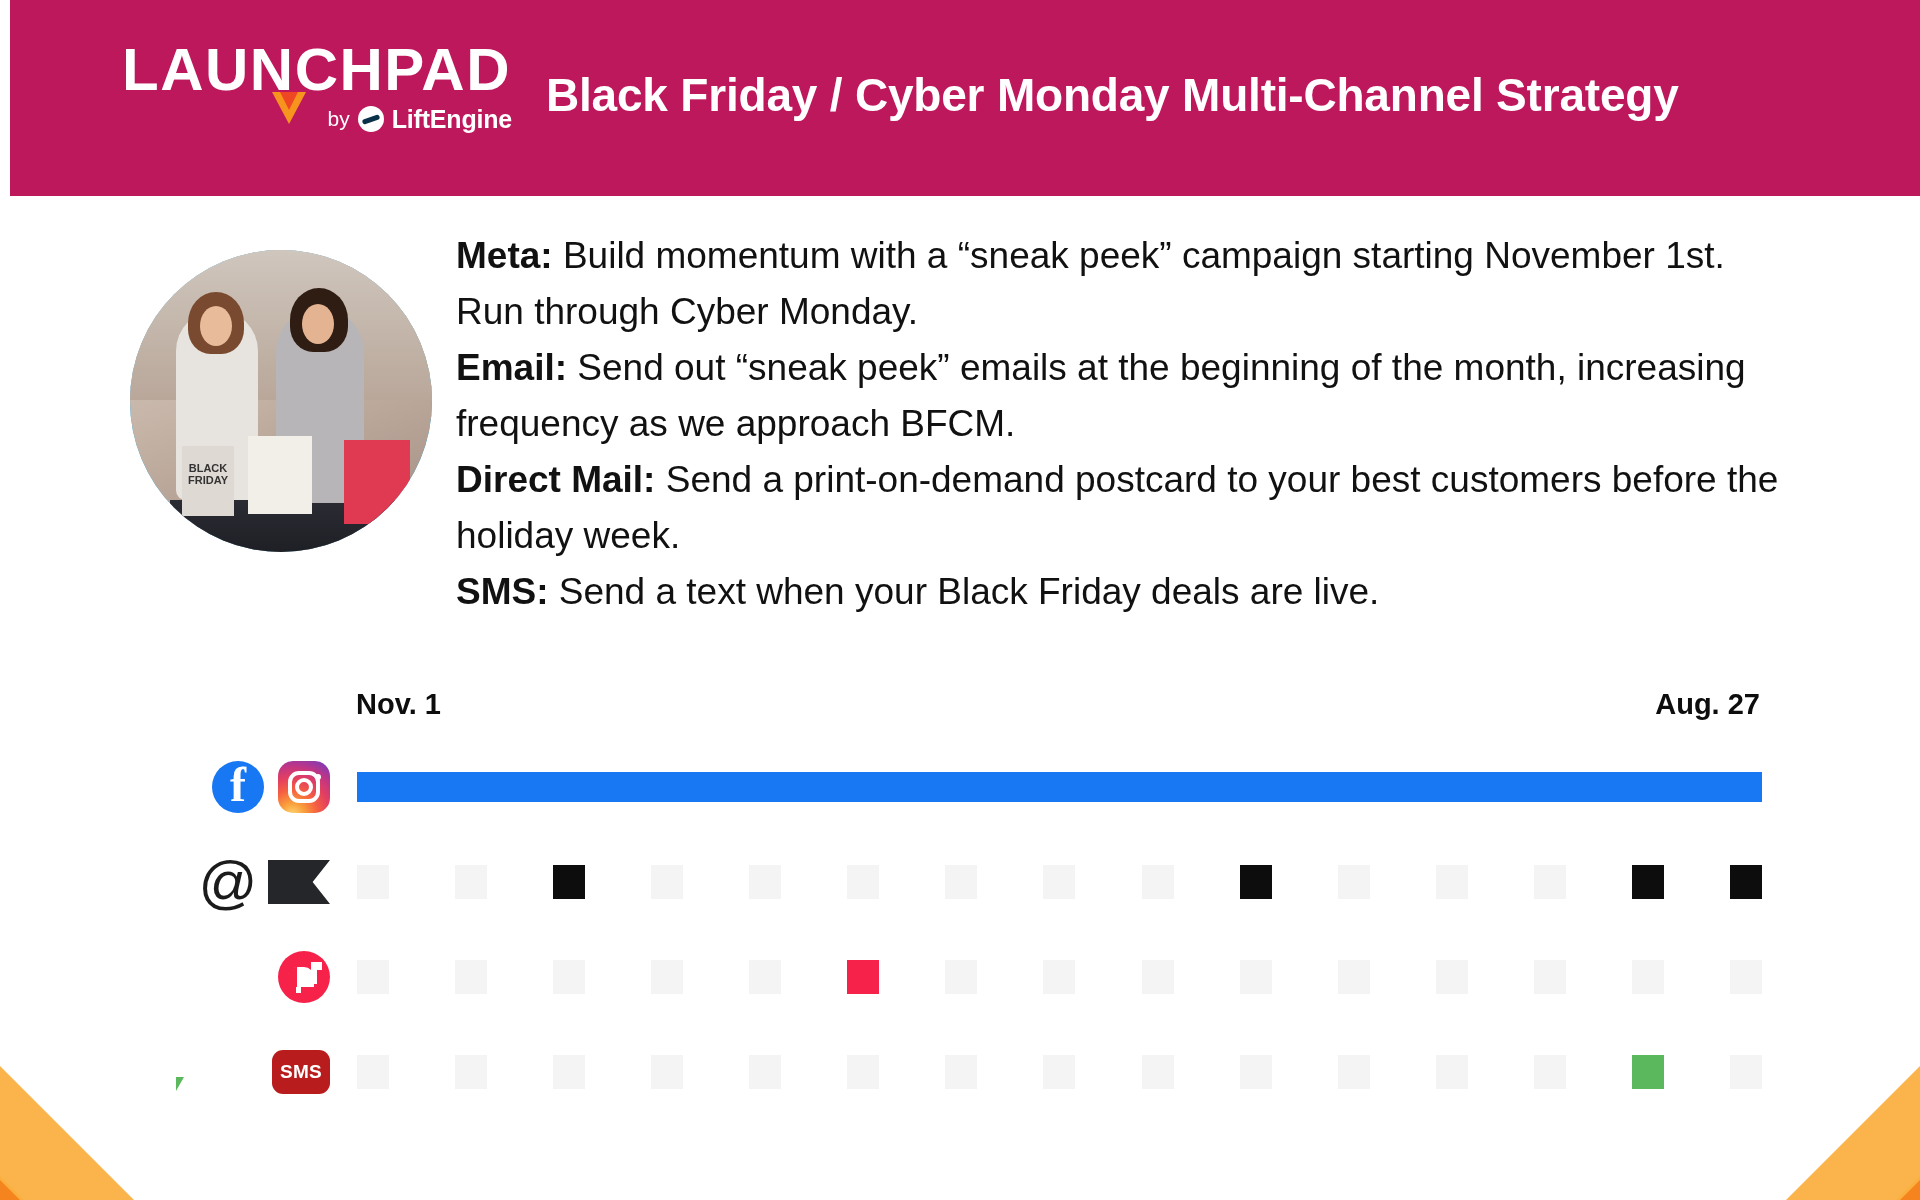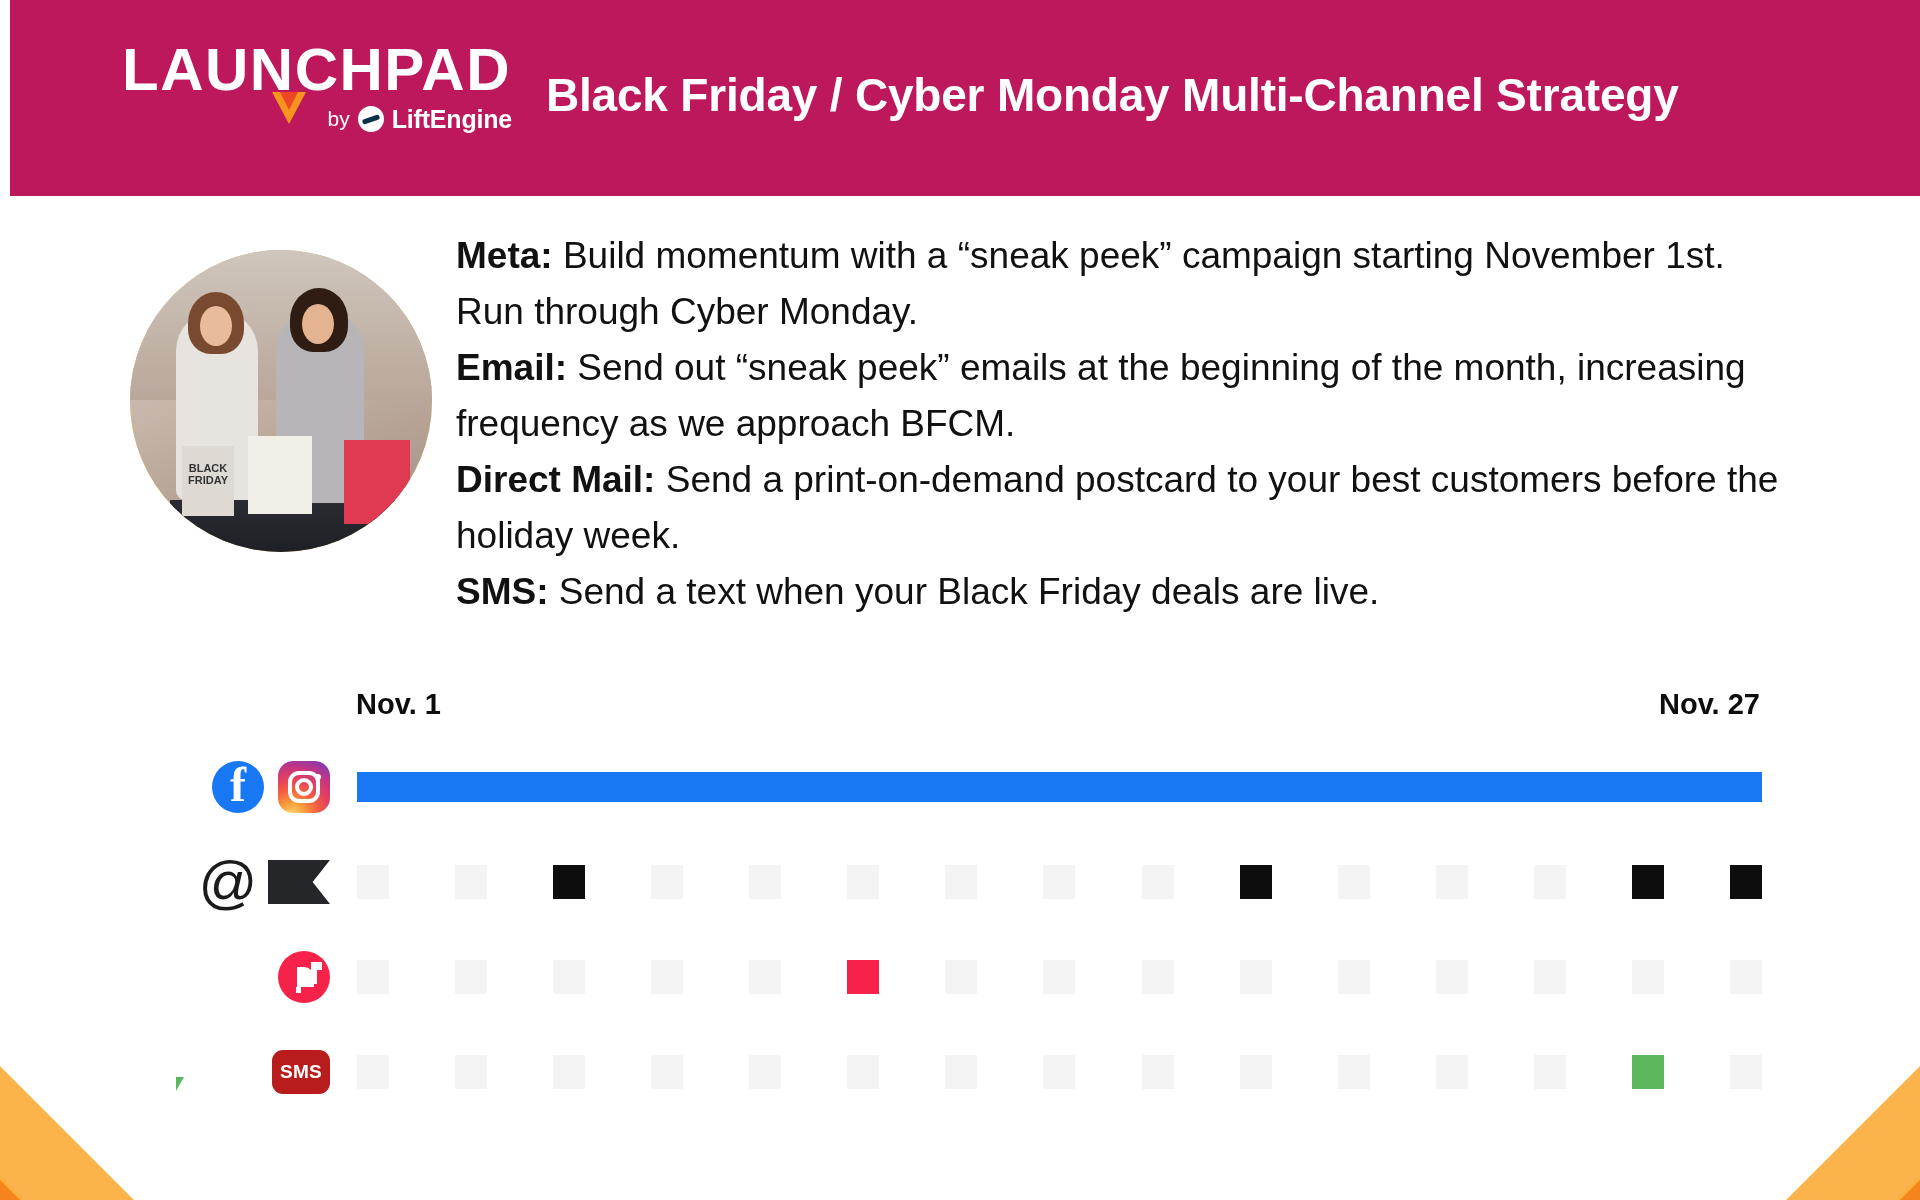--- a/index.html
+++ b/index.html
@@ -62,21 +62,21 @@
   .band.b1{background:#FDBE4E;left:-250px;top:56px;transform:rotate(45deg);}
   .band.b2{background:#F7951E;left:-250px;top:170px;transform:rotate(45deg);}
   .band.b3{background:#E8512A;left:-250px;top:284px;transform:rotate(45deg);}
   .band2{position:absolute;width:620px;height:124px;transform-origin:0 0;}
   .band2.c1{background:#FBAE3C;left:-140px;top:56px;transform:rotate(45deg);opacity:.92;}
   .band2.c2{background:#F5801B;left:-140px;top:170px;transform:rotate(45deg);opacity:.92;}
 
   
   .photo{
     position:absolute;left:130px;top:250px;width:302px;height:302px;
-    border-radius:50%;overflow:hidden;background:#fde047;
+    border-radius:50%;overflow:hidden;background:#0ea5e9;
   }
   .ph-bg{position:absolute;inset:0;
     background:linear-gradient(160deg,#d8cfc6 0%,#c5b3a6 45%,#9f8a7e 100%);}
   .ph-blur{position:absolute;left:0;top:0;width:302px;height:150px;
     background:linear-gradient(180deg,#cfc6bd,#b9a79a);}
   .ph-p1{position:absolute;left:46px;top:60px;width:82px;height:190px;
     background:#e7e3df;border-radius:42px 42px 10px 10px;}
   .ph-p1h{position:absolute;left:58px;top:42px;width:56px;height:62px;
     background:#7a4a30;border-radius:50% 50% 40% 40%;}
   .ph-p1f{position:absolute;left:70px;top:56px;width:32px;height:40px;
@@ -200,21 +200,21 @@
     <div class="ph-bagt"></div>
     <div class="ph-txt">BLACK FRIDAY</div>
     <div class="ph-bagw"></div>
       <div class="ph-bagr"></div>
   </div>
 
   <div class="body-copy"><b>Meta:</b> Build momentum with a “sneak peek” campaign starting November 1st. Run through Cyber Monday.<br><b>Email:</b>  Send out “sneak peek” emails at the beginning of the month, increasing frequency as we approach BFCM.<br><b>Direct Mail:</b> Send a print-on-demand postcard to your best customers before the holiday week.<br><b>SMS:</b> Send a text when your Black Friday deals are live.<br></div>
 
   <div class="timeline">
     <div class="tl-date start">Nov. 1</div>
-    <div class="tl-date end">Nov. 27</div>
+    <div class="tl-date end">Aug. 27</div>
 
     <div class="row" style="top:90px">
       <div class="row-icons">
         <span class="ic ic-fb"></span>
         <span class="ic ic-ig">
           <span class="sq"></span>
             <span class="ci"></span>
             <span class="dt"></span>
         </span>
       </div>

